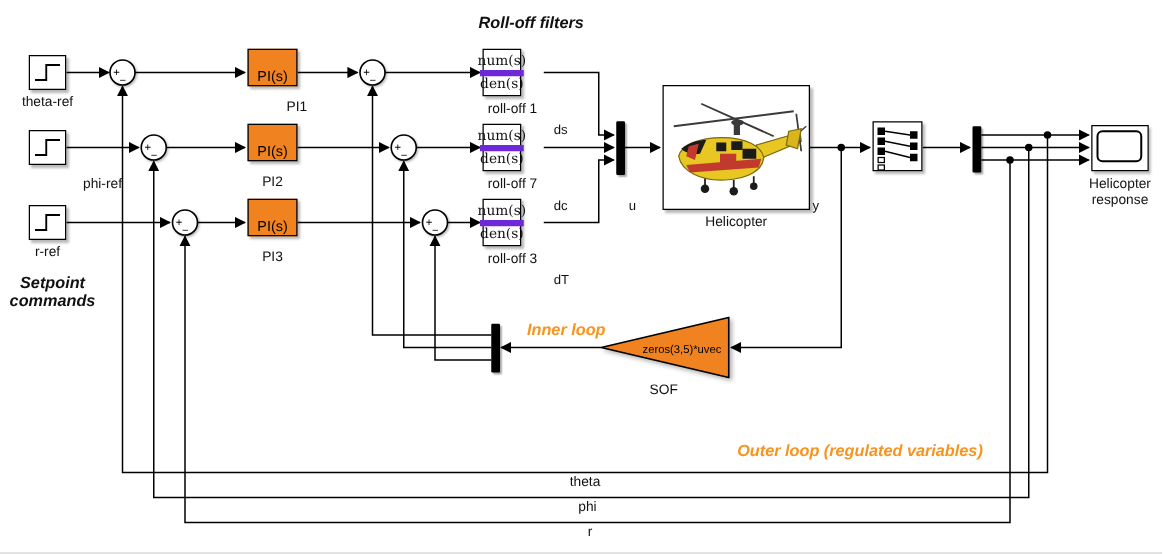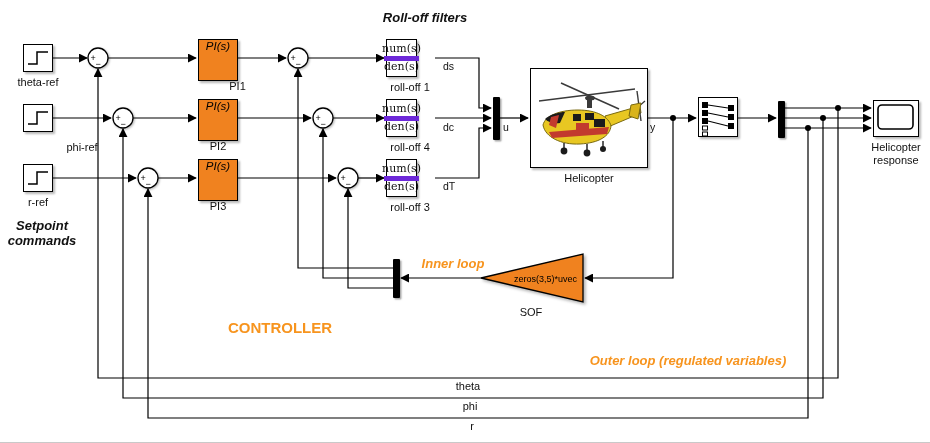--- a/index.html
+++ b/index.html
@@ -5,32 +5,32 @@
   html,body{margin:0;padding:0;background:#fff;}
   .canvas{
     position:relative;width:930px;height:442px;background:#fff;
     font-family:"Liberation Sans",sans-serif;color:#111;
     border-bottom:1px solid #c9c9c9;overflow:hidden;
   }
   svg.wires{position:absolute;left:0;top:0;z-index:1;}
   .blk{position:absolute;z-index:2;background:#fff;border:1.2px solid #000;
        box-shadow:2px 2px 2px rgba(0,0,0,0.28);box-sizing:border-box;}
   .src{width:30px;height:28px;}
-  .pi{width:40px;height:42px;background:#F0821F;display:flex;align-items:flex-start;
-      justify-content:center;font-size:11.5px;color:#000;font-style:italic;}
+  .pi{width:40px;height:30px;background:#F0821F;display:flex;align-items:flex-end;
+      justify-content:center;font-size:11.5px;color:#000;}
   .frac{width:31px;height:38px;display:flex;flex-direction:column;align-items:center;
         justify-content:center;font-family:"DejaVu Serif",serif;font-size:11px;line-height:1.1;}
   .frac .den{border-top:5px solid #6d28d9;padding-top:0px;}
   .sum{position:absolute;z-index:2;width:24px;height:24px;
        filter:drop-shadow(1.5px 1.5px 1px rgba(0,0,0,0.3));}
   .bar{position:absolute;z-index:2;background:#000;border-radius:1px;
        box-shadow:1.5px 1.5px 1.5px rgba(0,0,0,0.35);}
   .lbl{position:absolute;z-index:3;font-size:11px;color:#111;white-space:nowrap;
        transform:translateX(-50%);text-align:center;}
-  .siglbl{position:absolute;z-index:3;font-size:10.5px;color:#111;white-space:nowrap;}
+  .siglbl{position:absolute;z-index:3;font-size:10.5px;color:#111;white-space:nowrap;margin-top:38px;}
   .ann{position:absolute;z-index:3;font-weight:bold;font-style:italic;white-space:nowrap;
        transform:translateX(-50%);}
   .ann.black{color:#111;font-size:13px;}
   .ann.orange{color:#F7941E;font-size:13px;}
   .controller{position:absolute;z-index:3;color:#F7941E;font-weight:bold;font-size:15px;
        font-style:normal;transform:translateX(-50%);white-space:nowrap;}
   .gain{position:absolute;z-index:2;width:104px;height:50px;
         filter:drop-shadow(2px 2px 1.5px rgba(0,0,0,0.3));}
   .gain .expr{position:absolute;left:34px;top:21px;font-size:9px;color:#000;white-space:nowrap;}
   .scopebody{width:46px;height:37px;}
@@ -171,21 +171,21 @@
     <div class="num">num(s)</div>
     <div class="den">den(s)</div>
   </div>
   <div class="lbl" style="left:410px;top:81px;">roll-off 1</div>
   <div class="siglbl" style="left:443px;top:60px;">ds</div>
 
   <div class="blk frac" style="left:386px;top:99px;">
     <div class="num">num(s)</div>
     <div class="den">den(s)</div>
   </div>
-  <div class="lbl" style="left:410px;top:141px;">roll-off 4</div>
+  <div class="lbl" style="left:410px;top:141px;">roll-off 7</div>
   <div class="siglbl" style="left:443px;top:121px;">dc</div>
 
   <div class="blk frac" style="left:386px;top:159px;">
     <div class="num">num(s)</div>
     <div class="den">den(s)</div>
   </div>
   <div class="lbl" style="left:410px;top:201px;">roll-off 3</div>
   <div class="siglbl" style="left:443px;top:180px;">dT</div>
 
   <div class="bar" style="left:493px;top:97px;width:7px;height:43px;"></div>
@@ -252,21 +252,20 @@
     </svg>
     <div class="expr">zeros(3,5)*uvec</div>
   </div>
   <div class="lbl" style="left:531px;top:306px;">SOF</div>
 
   <div class="bar" style="left:393px;top:259px;width:7px;height:39px;"></div>
 
   <div class="ann black" style="left:425px;top:10px;">Roll-off filters</div>
   <div class="ann black" style="left:42px;top:218px;">Setpoint</div>
   <div class="ann black" style="left:42px;top:233px;">commands</div>
-  <div class="controller" style="left:280px;top:319px;">CONTROLLER</div>
   <div class="ann orange" style="left:453px;top:256px;">Inner loop</div>
   <div class="ann orange" style="left:688px;top:353px;">Outer loop (regulated variables)</div>
 
   <div class="lbl" style="left:468px;top:380px;">theta</div>
   <div class="lbl" style="left:470px;top:400px;">phi</div>
   <div class="lbl" style="left:472px;top:420px;">r</div>
 
 </div>
 
 </body></html>

